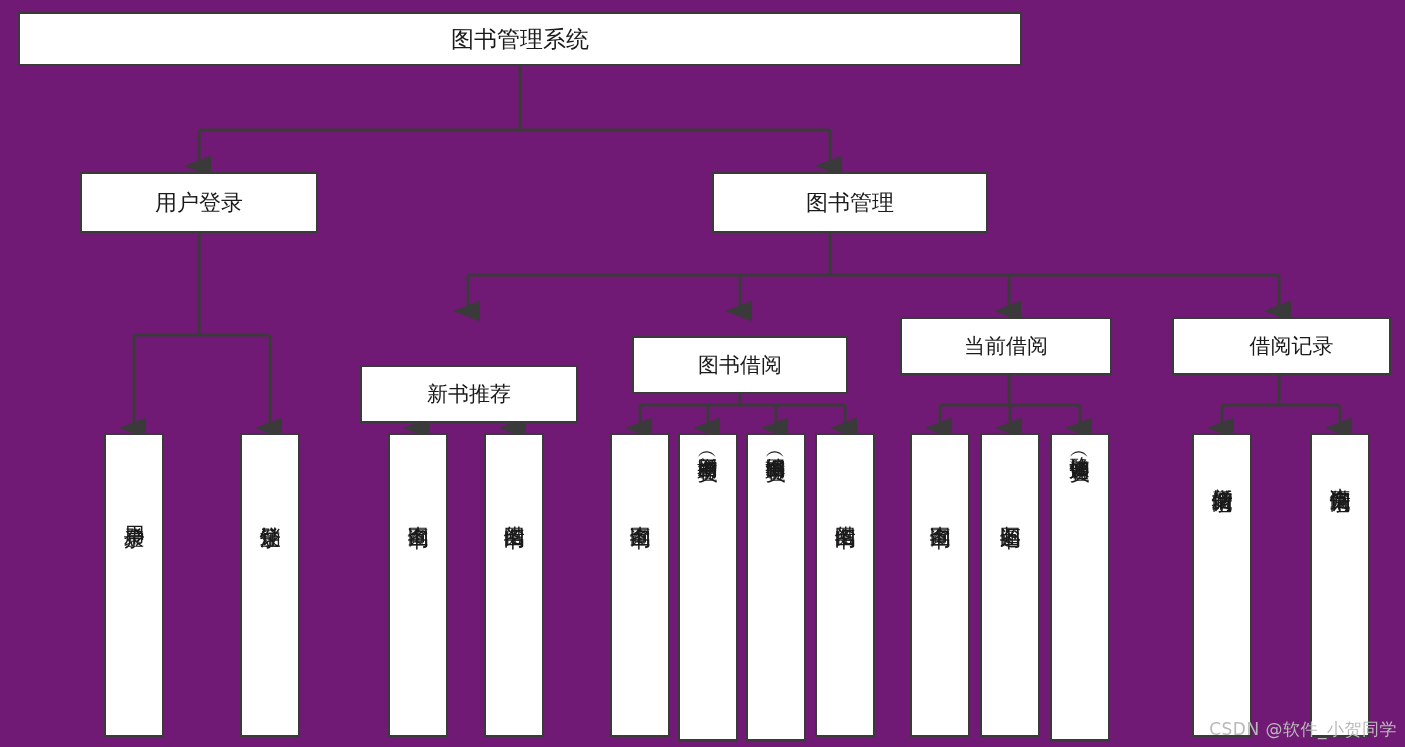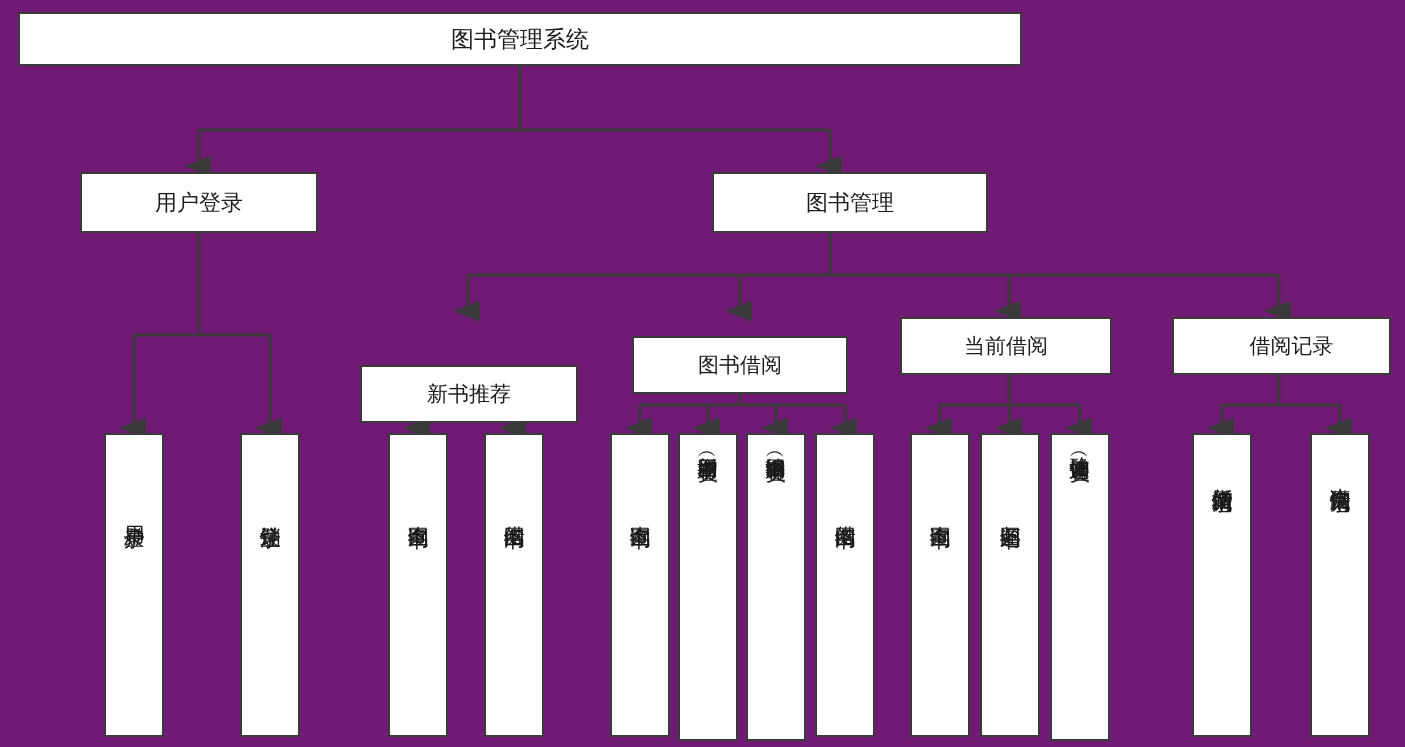--- a/index.html
+++ b/index.html
@@ -191,14 +191,15 @@
     <span class="vlabel">确认归还（管理员）</span>
   </div>
 
   <div class="node node-leaf" style="left:1192px; top:433px; width:60px; height:304px; padding-top:36px;">
     <span class="vlabel">新增借阅记录</span>
   </div>
   <div class="node node-leaf" style="left:1310px; top:433px; width:60px; height:304px; padding-top:36px;">
     <span class="vlabel">查询借阅记录</span>
   </div>
 
+  <div class="watermark">CSDN @软件_小贺同学</div>
 
 </div>
 
 </body></html>

